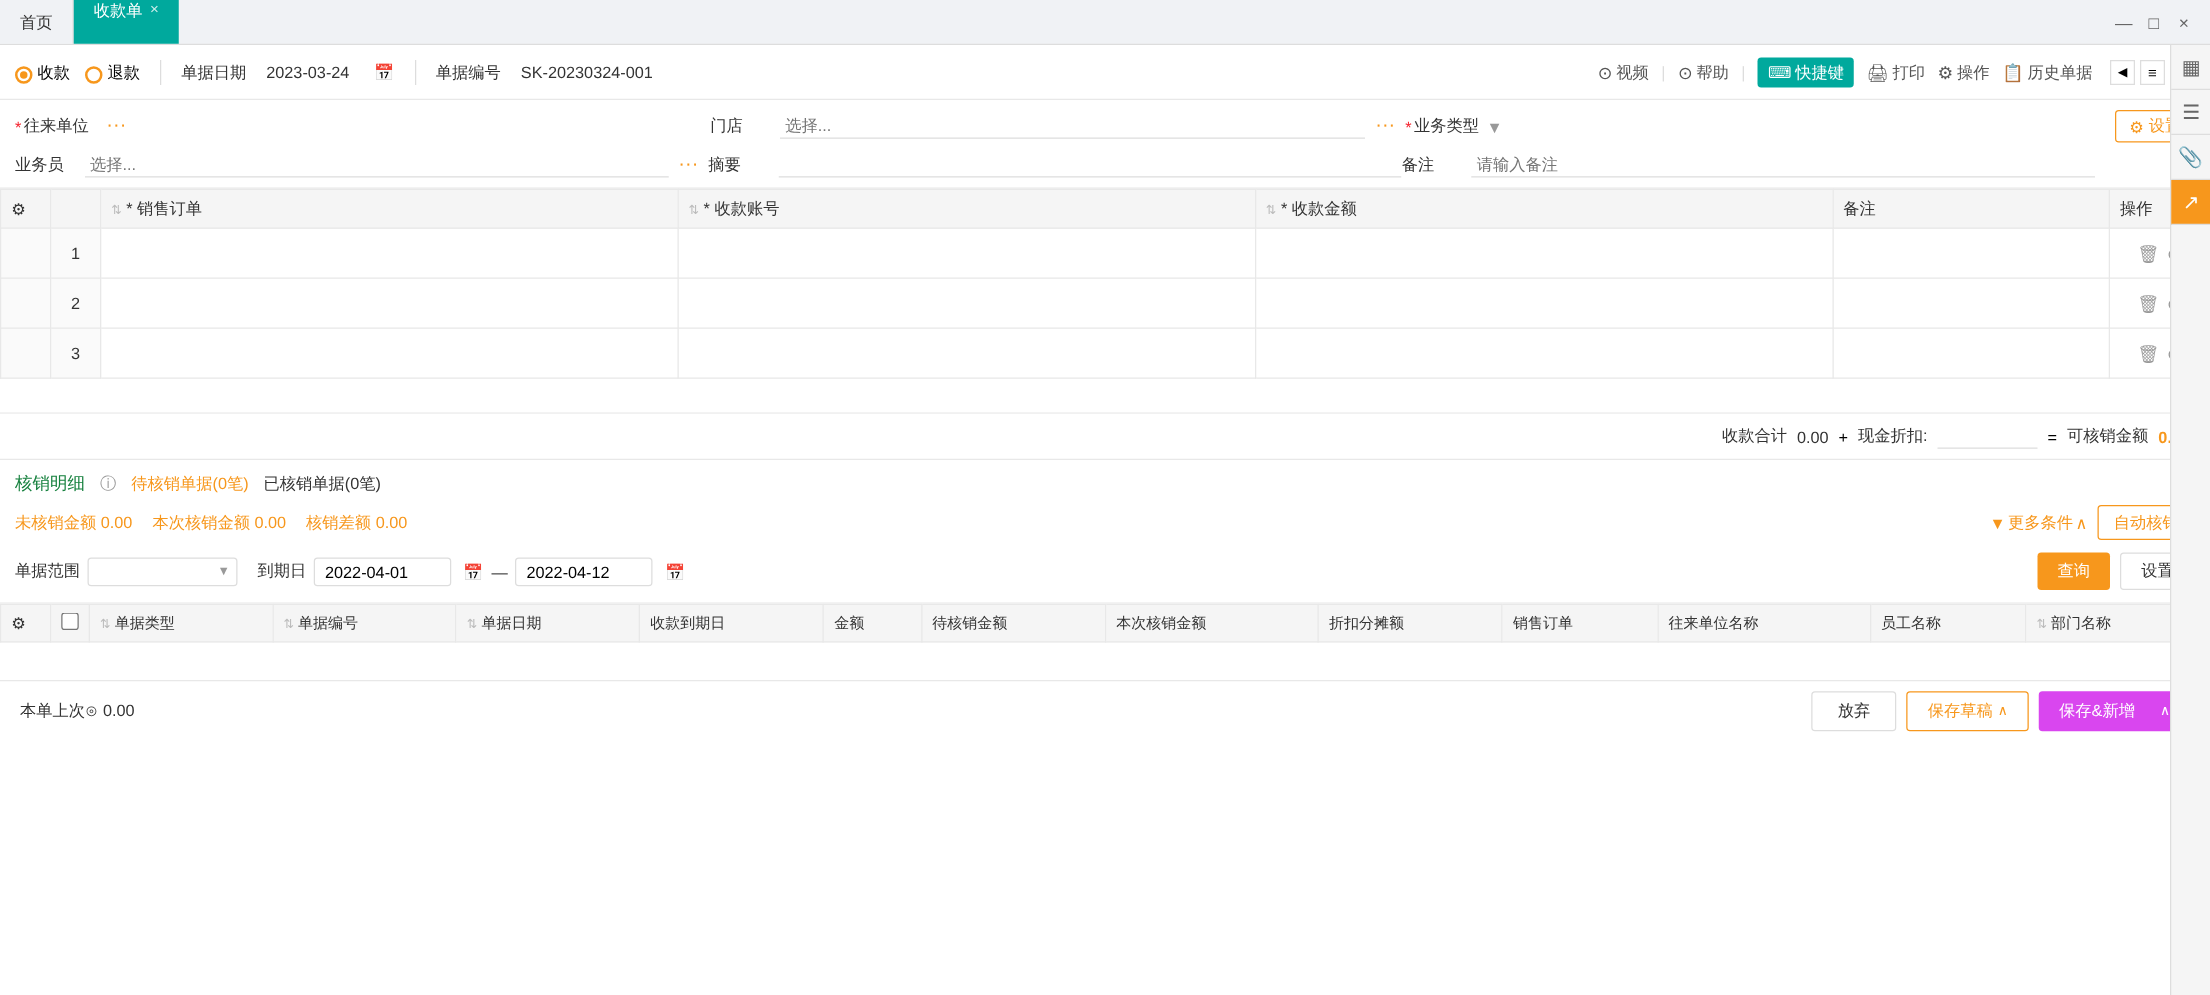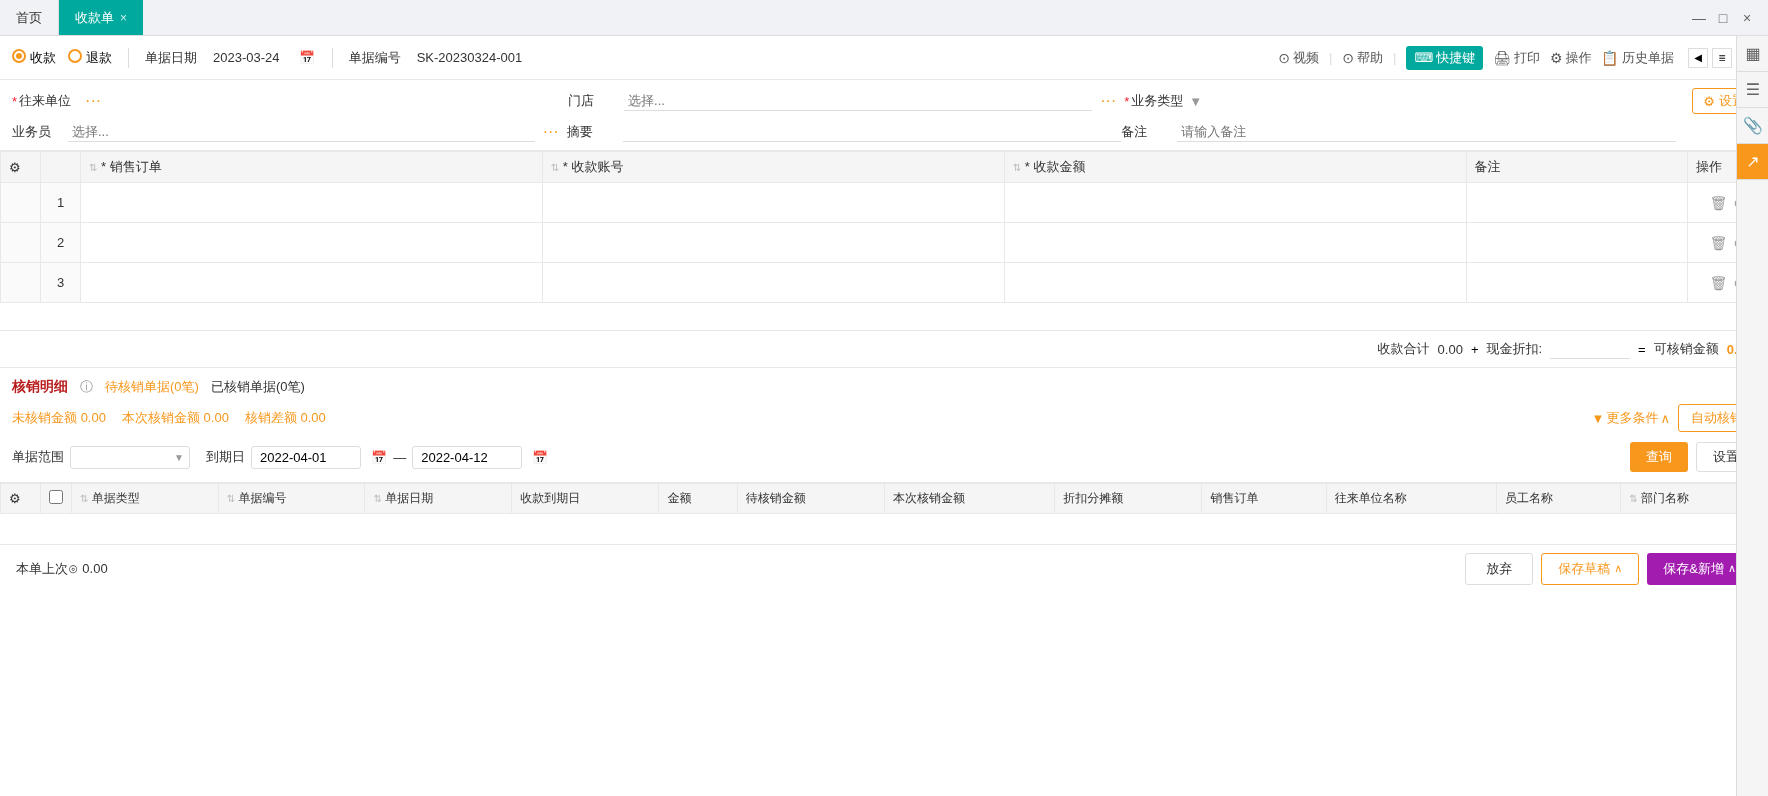--- a/index.html
+++ b/index.html
@@ -9,36 +9,36 @@
     .tab-bar {
       display: flex; align-items: center; background: #f0f2f5; height: 36px;
       border-bottom: 1px solid #ddd; padding: 0;
     }
     .tab-home {
       background: #f0f2f5; color: #333; padding: 0 16px; height: 100%;
       display: flex; align-items: center; cursor: pointer; border-right: 1px solid #ddd;
     }
     .tab-active {
       background: #00a99d; color: #fff; padding: 0 16px; height: 100%;
-      display: flex; align-items: center; cursor: pointer; gap: 6px;
+      display: flex; align-items: flex-start; cursor: pointer; gap: 6px;
     }
     .tab-close { cursor: pointer; font-size: 12px; opacity: 0.8; }
     .tab-bar-right { margin-left: auto; display: flex; align-items: center; gap: 6px; padding-right: 12px; }
     .win-btn { cursor: pointer; width: 18px; height: 18px; display: flex; align-items: center; justify-content: center; font-size: 14px; color: #666; }
 
     
     .main-container { background: #fff; margin: 0; height: calc(796px - 36px); display: flex; flex-direction: column; overflow: hidden; }
 
     
     .toolbar-row {
       display: flex; align-items: center; background: #fff; padding: 6px 12px;
       border-bottom: 1px solid #e8e8e8; gap: 16px; min-height: 44px;
     }
     .radio-group { display: flex; align-items: center; gap: 12px; }
-    .radio-item { display: flex; align-items: flex-start; gap: 4px; cursor: pointer; }
+    .radio-item { display: flex; align-items: flex-end; gap: 4px; cursor: pointer; }
     .radio-dot { width: 14px; height: 14px; border-radius: 50%; border: 2px solid #f7971c; display: flex; align-items: center; justify-content: center; }
     .radio-dot.active::after { content: ''; width: 6px; height: 6px; border-radius: 50%; background: #f7971c; display: block; }
     .toolbar-divider { width: 1px; height: 20px; background: #ddd; }
     .field-label { color: #333; white-space: nowrap; }
     .field-value { color: #333; font-weight: normal; }
     .calendar-icon { color: #f7971c; cursor: pointer; margin-left: 4px; }
 
     .toolbar-right { margin-left: auto; display: flex; align-items: center; gap: 10px; }
     .toolbar-btn { display: flex; align-items: center; gap: 3px; color: #555; cursor: pointer; font-size: 12px; }
     .toolbar-btn .icon { font-size: 14px; }
@@ -92,21 +92,21 @@
     .summary-value { color: #333; }
     .summary-orange { color: #f7971c; font-weight: bold; }
     .summary-input {
       border: none; border-bottom: 1px solid #ddd; width: 80px;
       outline: none; padding: 2px 4px; font-size: 13px;
     }
 
     
     .verify-section { padding: 10px 12px; border-bottom: 1px solid #e8e8e8; background: #fff; }
     .verify-title-row { display: flex; align-items: center; gap: 12px; margin-bottom: 8px; }
-    .verify-title { font-weight: bold; color: #b91c1c; font-size: 14px; }
+    .verify-title { font-weight: normal; color: #15803d; font-size: 14px; }
     .info-icon { color: #999; cursor: pointer; }
     .verify-tab { color: #f7971c; cursor: pointer; font-size: 13px; }
     .verify-tab-text { color: #333; font-size: 13px; }
     .verify-stats { display: flex; align-items: center; gap: 16px; margin-bottom: 10px; }
     .verify-stat { color: #333; font-size: 13px; }
     .verify-stat span { color: #f7971c; }
 
     .verify-filter-row { display: flex; align-items: center; gap: 16px; }
     .filter-right { margin-left: auto; display: flex; align-items: center; gap: 8px; }
     .more-conditions { color: #f7971c; cursor: pointer; font-size: 13px; display: flex; align-items: center; gap: 2px; }
@@ -162,23 +162,23 @@
     .abandon-btn {
       background: #fff; border: 1px solid #ddd; color: #333;
       padding: 6px 20px; border-radius: 3px; cursor: pointer; font-size: 13px;
     }
     .save-draft-btn {
       background: #fff; border: 1px solid #f7971c; color: #f7971c;
       padding: 6px 16px; border-radius: 3px; cursor: pointer; font-size: 13px;
       display: flex; align-items: center; gap: 4px;
     }
     .save-new-btn {
-      background: #a21caf; border: none; color: #fff;
+      background: #d946ef; border: none; color: #fff;
       padding: 6px 16px; border-radius: 3px; cursor: pointer; font-size: 13px;
-      display: flex; align-items: center; gap: 4px;
+      display: flex; align-items: center; gap: 20px;
     }
     .btn-arrow { font-size: 11px; }
 
     
     .right-sidebar {
       position: fixed; right: 0; top: 36px; width: 32px;
       display: flex; flex-direction: column; gap: 0; background: #f5f5f5;
       border-left: 1px solid #ddd; height: calc(796px - 36px);
     }
     .sidebar-icon {

